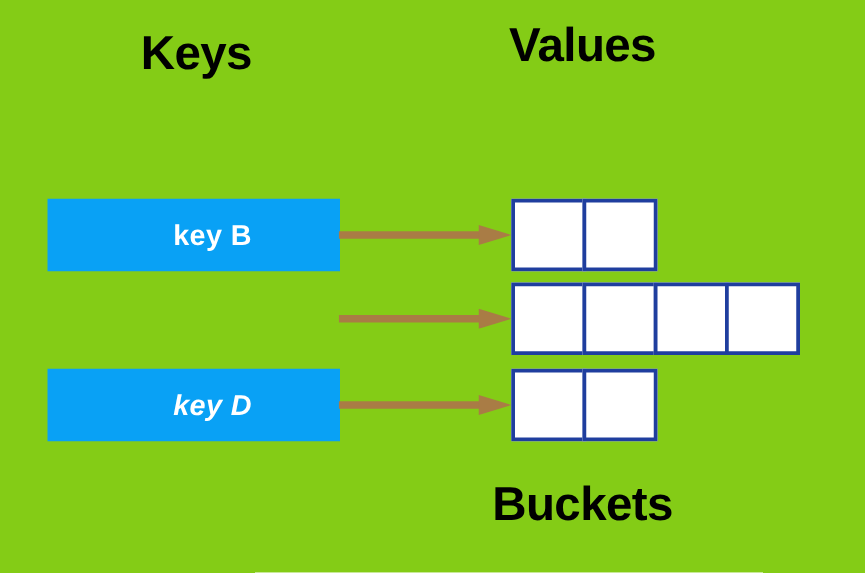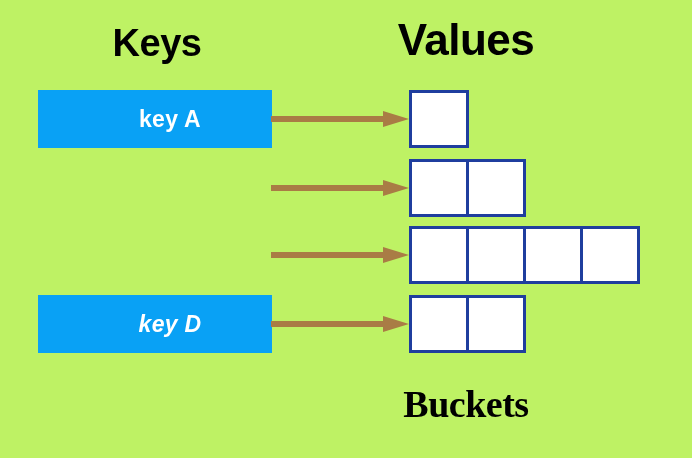--- a/index.html
+++ b/index.html
@@ -8,21 +8,21 @@
     padding: 0;
     background: #ffffff;
   }
   body {
     font-family: "Liberation Sans", sans-serif;
   }
   #canvas {
     position: relative;
     width: 692px;
     height: 458px;
-    background: #bef264;
+    background: #84cc16;
     overflow: hidden;
   }
 
   
   .heading {
     position: absolute;
     font-family: "Liberation Sans", sans-serif;
     font-weight: bold;
     color: #000000;
     white-space: nowrap;
@@ -34,29 +34,28 @@
     top: 24px;
     width: 314px;
     text-align: center;
     font-size: 38px;
   }
   #values-title {
     left: 350px;
     top: 18px;
     width: 232px;
     text-align: center;
-    font-size: 44px;
+    font-size: 38px;
   }
   #buckets-title {
     left: 350px;
     top: 385px;
     width: 232px;
     text-align: center;
     font-size: 38px;
-    font-family: Liberation Serif, serif;
   }
 
   
   .row {
     position: absolute;
     left: 0;
     width: 692px;
     height: 58px;
   }
 
@@ -124,36 +123,25 @@
 </style>
 </head>
 <body>
 
 <div id="canvas">
 
   <div class="heading" id="keys-title">Keys</div>
 
   <div class="heading" id="values-title">Values</div>
 
-  <div class="row" style="top:90px;">
-    <div class="key-box">
-      <div class="key-label">key A</div>
-    </div>
-    <div class="arrow">
-      <svg width="138" height="16" viewBox="0 0 138 16" xmlns="http://www.w3.org/2000/svg">
-        <rect x="0" y="5" width="116" height="6" fill="#a97c45"></rect>
-        <polygon points="112,0 138,8 112,16" fill="#a97c45"></polygon>
-      </svg>
-    </div>
-    <div class="buckets">
-      <div class="bucket-cell"></div>
-    </div>
-  </div>
 
   <div class="row" style="top:159px;">
+    <div class="key-box">
+      <div class="key-label">key B</div>
+    </div>
     <div class="arrow">
       <svg width="138" height="16" viewBox="0 0 138 16" xmlns="http://www.w3.org/2000/svg">
         <rect x="0" y="5" width="116" height="6" fill="#a97c45"></rect>
         <polygon points="112,0 138,8 112,16" fill="#a97c45"></polygon>
       </svg>
     </div>
     <div class="buckets">
       <div class="bucket-cell"></div>
       <div class="bucket-cell"></div>
     </div>

